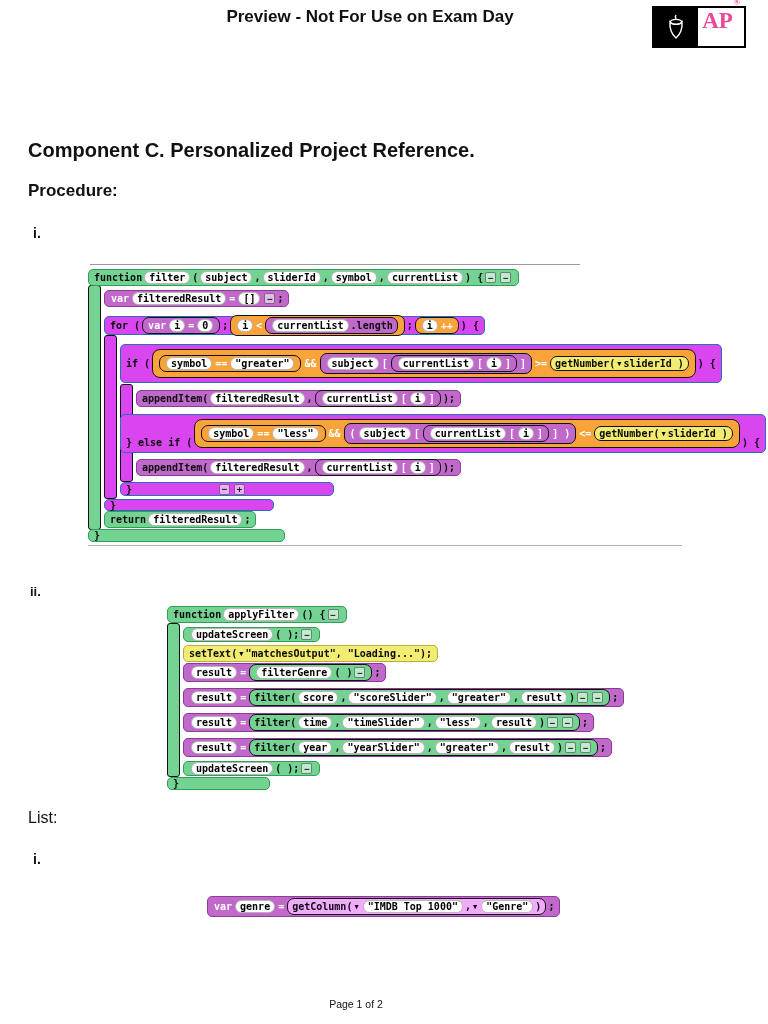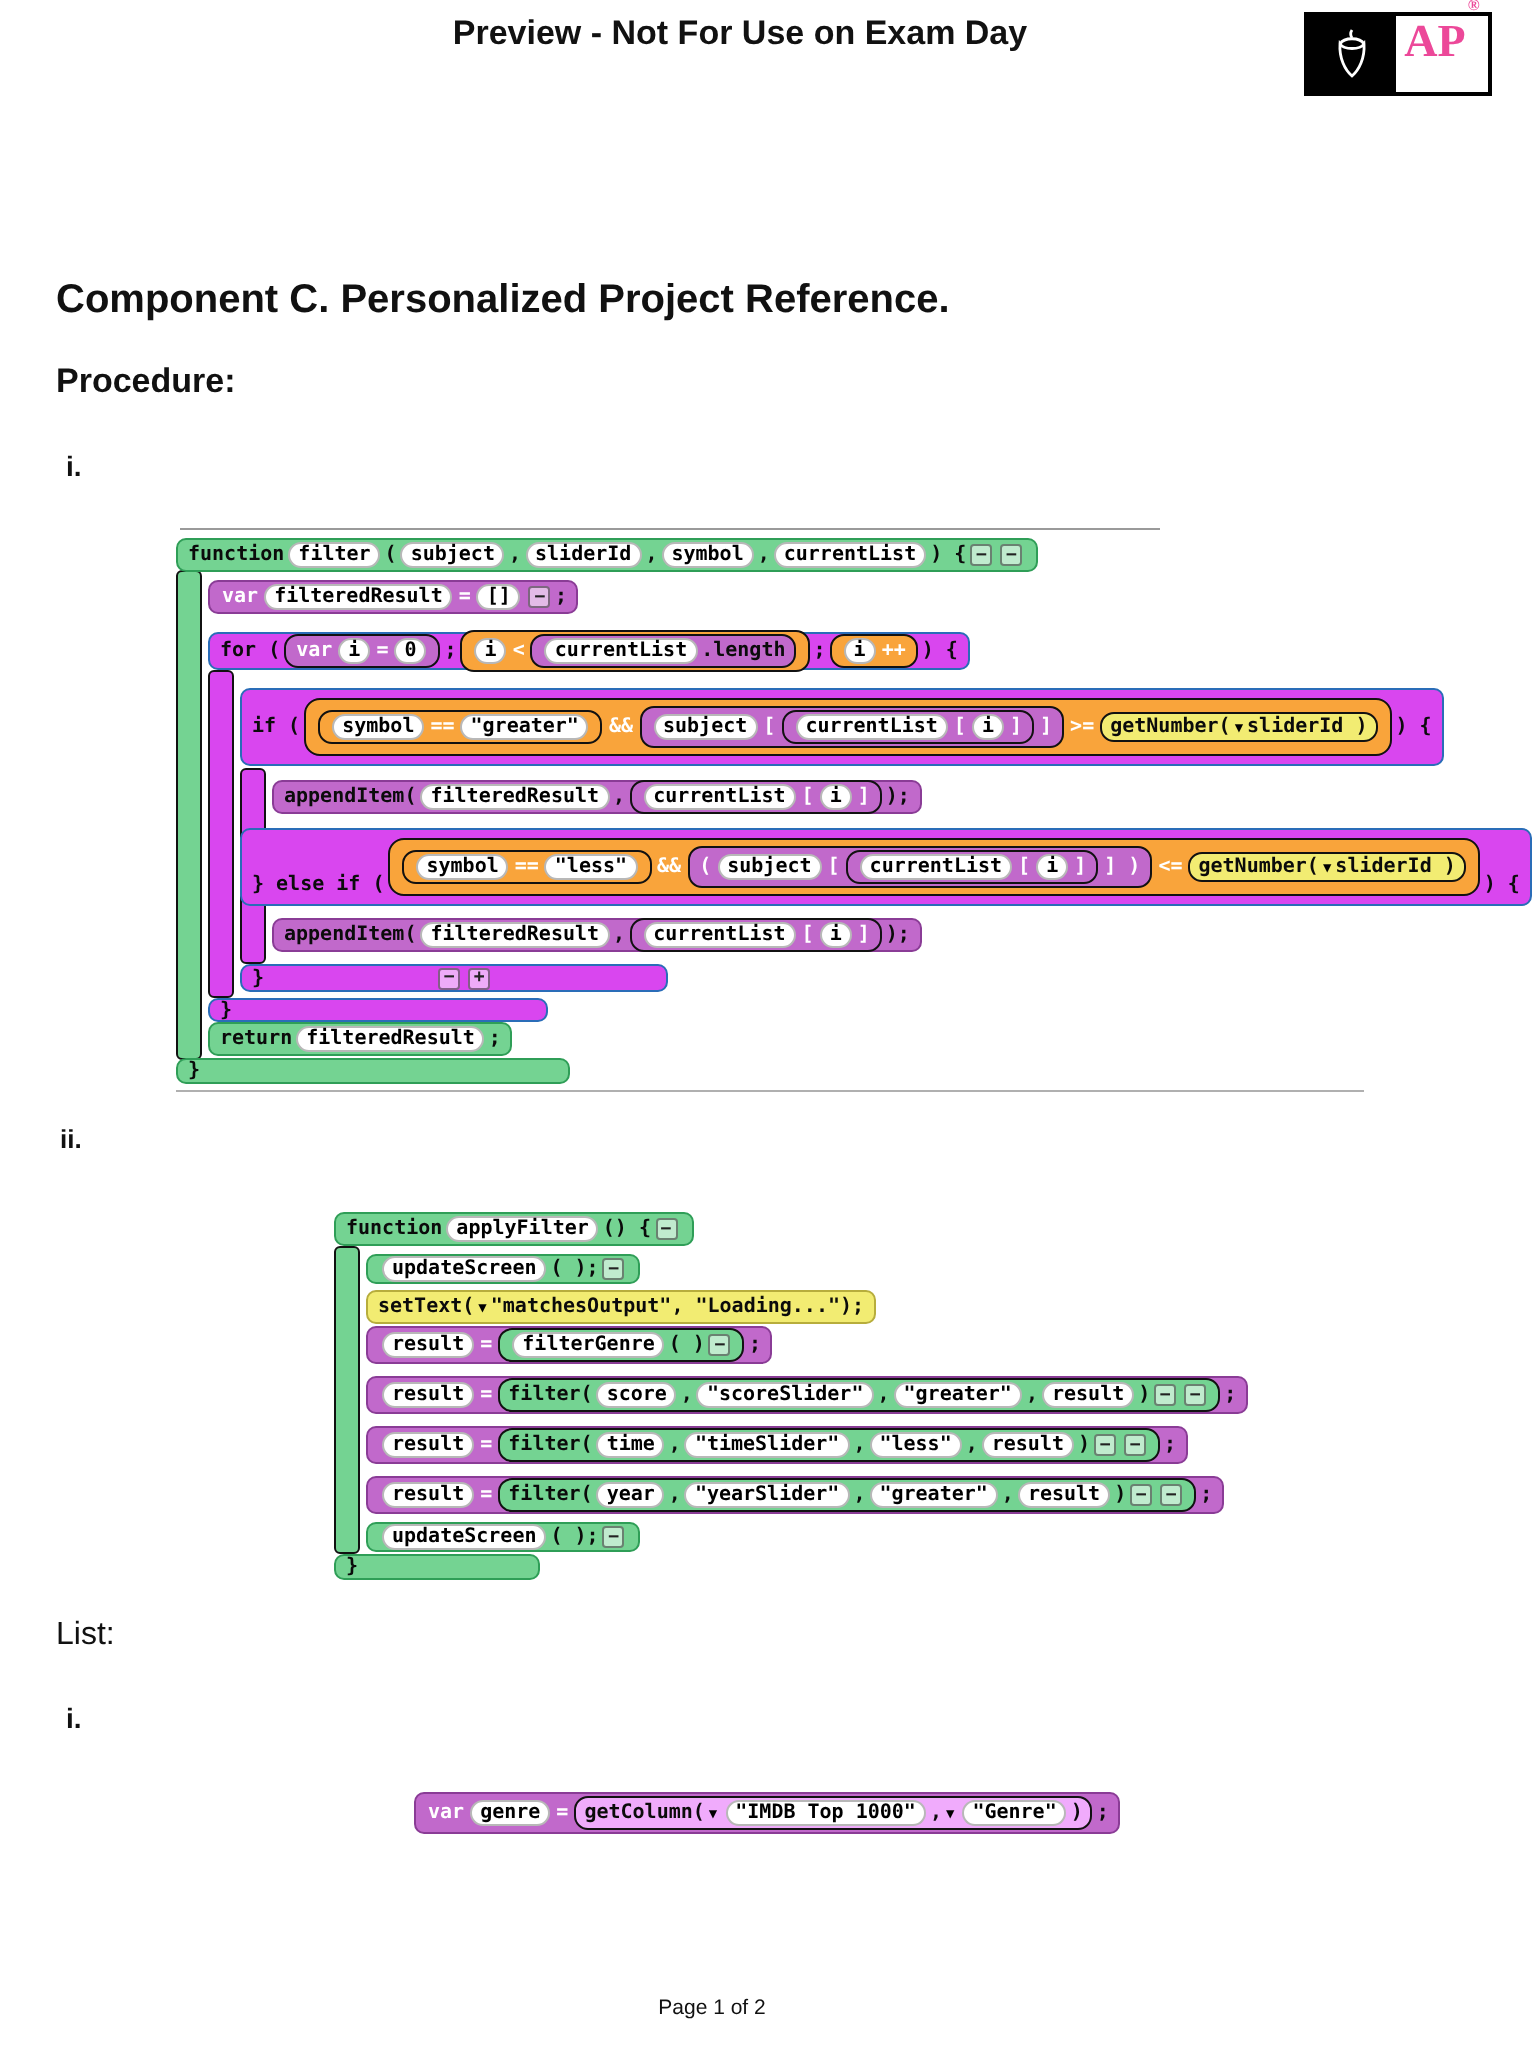--- a/index.html
+++ b/index.html
@@ -13,21 +13,21 @@
   .logo{position:absolute;top:6px;left:652px;width:94px;height:42px;
     border:2px solid #000;display:flex;box-sizing:border-box;background:#fff;}
   .logo-acorn{width:44px;background:#000;display:flex;align-items:center;justify-content:center;}
   .logo-ap{flex:1;display:flex;align-items:flex-start;justify-content:center;
     font-family:"Liberation Serif", serif;font-weight:bold;font-size:23px;color:#ec4899;}
   .logo-ap sup{font-size:8px;margin-left:1px;margin-top:-10px;}
   
   .h-comp{position:absolute;left:28px;top:139px;font-size:20px;font-weight:bold;}
   .h-proc{position:absolute;left:28px;top:181px;font-size:17px;font-weight:bold;}
   .h-i1{position:absolute;left:33px;top:225px;font-size:14px;font-weight:bold;}
-  .h-i2{position:absolute;left:30px;top:562px;font-size:13px;font-weight:bold;text-align:right;}
+  .h-i2{position:absolute;left:30px;top:584px;font-size:13px;font-weight:bold;text-align:right;}
   .h-list{position:absolute;left:28px;top:809px;font-size:16px;font-weight:normal;}
   .h-i3{position:absolute;left:33px;top:851px;font-size:14px;font-weight:bold;}
   .footer{position:absolute;left:0;top:998px;width:712px;text-align:center;font-size:10.5px;}
   
   .snippet{position:absolute;padding-left:18px;}
   .crow{
     position:absolute;display:flex;align-items:center;white-space:nowrap;
     border:1px solid;border-radius:5px;padding:0 5px;height:17px;box-sizing:border-box;
     font:700 10px "DejaVu Sans Mono", monospace;
   }

